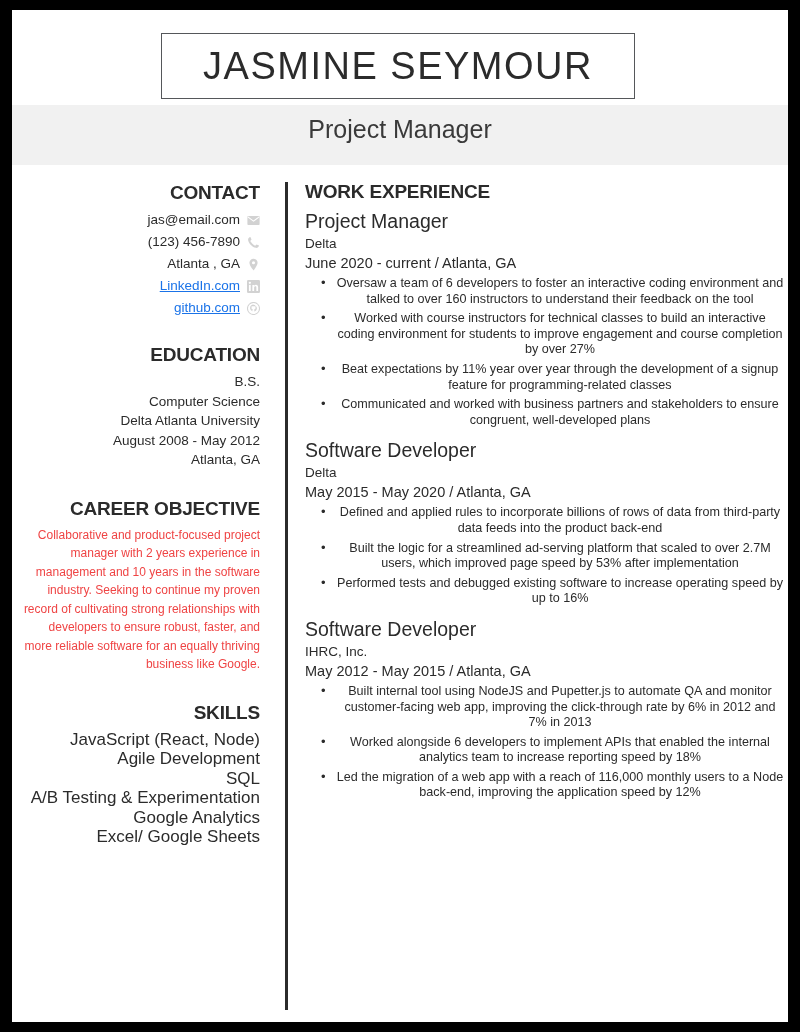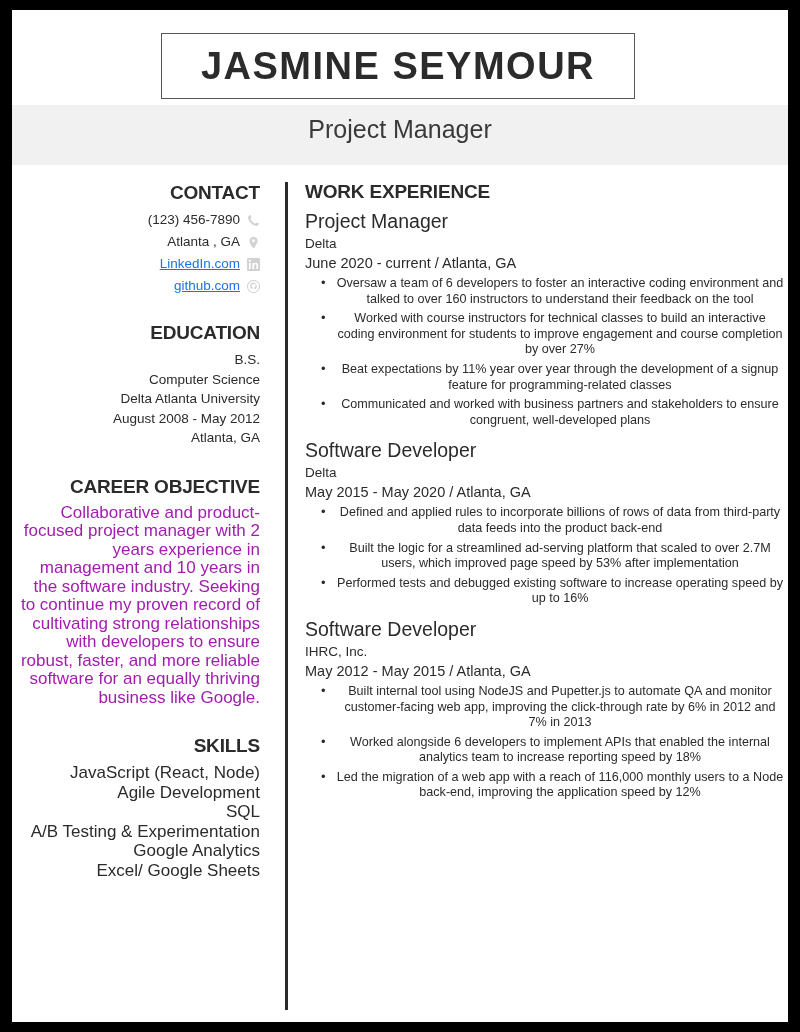--- a/index.html
+++ b/index.html
@@ -45,21 +45,21 @@
     background: #ffffff;
     box-sizing: border-box;
     display: flex;
     align-items: center;
     justify-content: center;
   }
   .name-text {
     font-size: 38px;
     letter-spacing: 1.5px;
     color: #2b2b2b;
-    font-weight: 700;
+    font-weight: 400;
     white-space: nowrap;
   }
   .job-title-head {
     position: absolute;
     left: 0;
     top: 105px;
     width: 776px;
     text-align: center;
     font-size: 25px;
     font-weight: 300;
@@ -125,22 +125,22 @@
     color: #1a73e8;
     text-decoration: underline;
   }
   .side-text {
     font-size: 13.5px;
     color: #2b2b2b;
     line-height: 19.5px;
     text-align: right;
   }
   .objective-text {
-    font-size: 17px;
-    color: #a21caf;
+    font-size: 12px;
+    color: #ef4444;
     line-height: 18.5px;
     text-align: right;
   }
   .skill-line {
     font-size: 17px;
     color: #2b2b2b;
     line-height: 19.5px;
     text-align: right;
   }
   .sp-contact { margin-top: 12px; }
@@ -218,20 +218,29 @@
   </div>
 
   <div class="columns">
     <div class="divider"></div>
 
     <div class="sidebar">
 
       <div class="side-section sp-contact">
         <div class="side-heading">CONTACT</div>
 
+        <div class="contact-line">
+          <span>jas@email.com</span>
+          <span class="ico">
+            <svg width="13" height="13" viewBox="0 0 16 16">
+                <rect x="0.5" y="2.5" width="15" height="11" rx="1" fill="#d2d2d2"></rect>
+                <path d="M1 3.5 L8 8.8 L15 3.5" stroke="#ffffff" stroke-width="1.3" fill="none"></path>
+              </svg>
+          </span>
+        </div>
 
         <div class="contact-line">
           <span>(123) 456-7890</span>
           <span class="ico">
             <svg width="13" height="13" viewBox="0 0 16 16">
                 <path d="M4.2 1.2 C2.2 1.6 1 3.4 1.4 5.2 C2.2 9.4 6.6 13.8 10.8 14.6 C12.6 15 14.4 13.8 14.8 11.8 L11.8 10.4 L10 12 C8.2 11 5 7.8 4 6 L5.6 4.2 Z" fill="#d2d2d2"></path>
               </svg>
           </span>
         </div>
 

